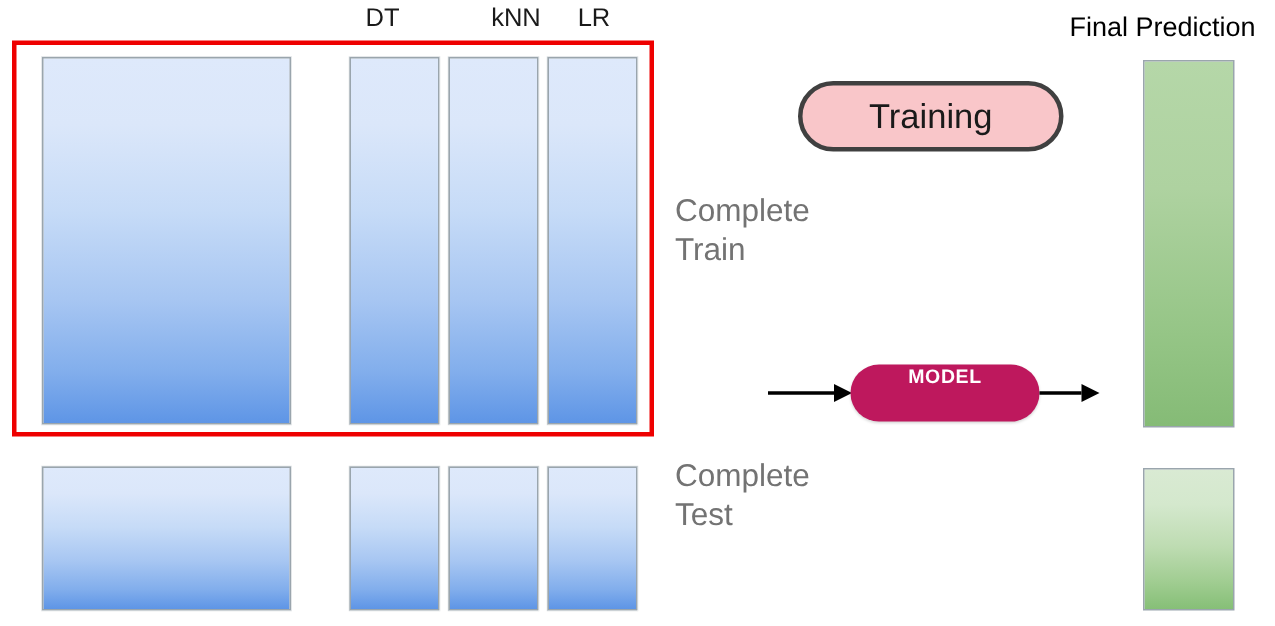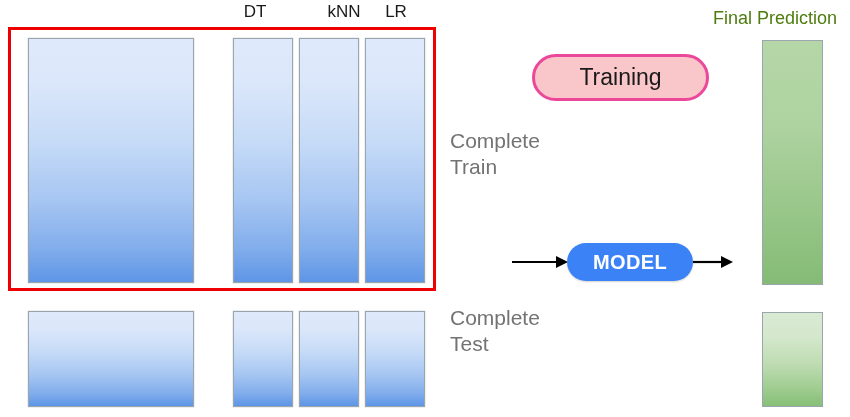--- a/index.html
+++ b/index.html
@@ -57,45 +57,44 @@
   .side-label {
     font-size: 21px;
     color: #737373;
     line-height: 1.25;
     white-space: pre-line;
   }
 
   
   .fp-label {
     font-size: 18px;
-    color: #4d7c0f;
+    color: #000000;
     white-space: nowrap;
     text-align: center;
   }
 
   
   .training-pill {
     background: #f9c6c9;
-    border: 3px solid #ec4899;
+    border: 3px solid #404040;
     border-radius: 999px;
     display: flex;
     align-items: center;
     justify-content: center;
     font-size: 23px;
     color: #1a1a1a;
   }
 
   
   .model-pill {
-    background: #3b82f6;
+    background: #be185d;
     border-radius: 999px;
     display: flex;
-    align-items: center;
     justify-content: center;
-    font-size: 20px;
+    font-size: 13px;
     font-weight: bold;
     color: #ffffff;
     letter-spacing: 0.4px;
     box-shadow: 0 1px 2px rgba(0,0,0,0.18);
   }
 
   
   .arrow-svg { display: block; overflow: visible; }
 </style>
 </head>

